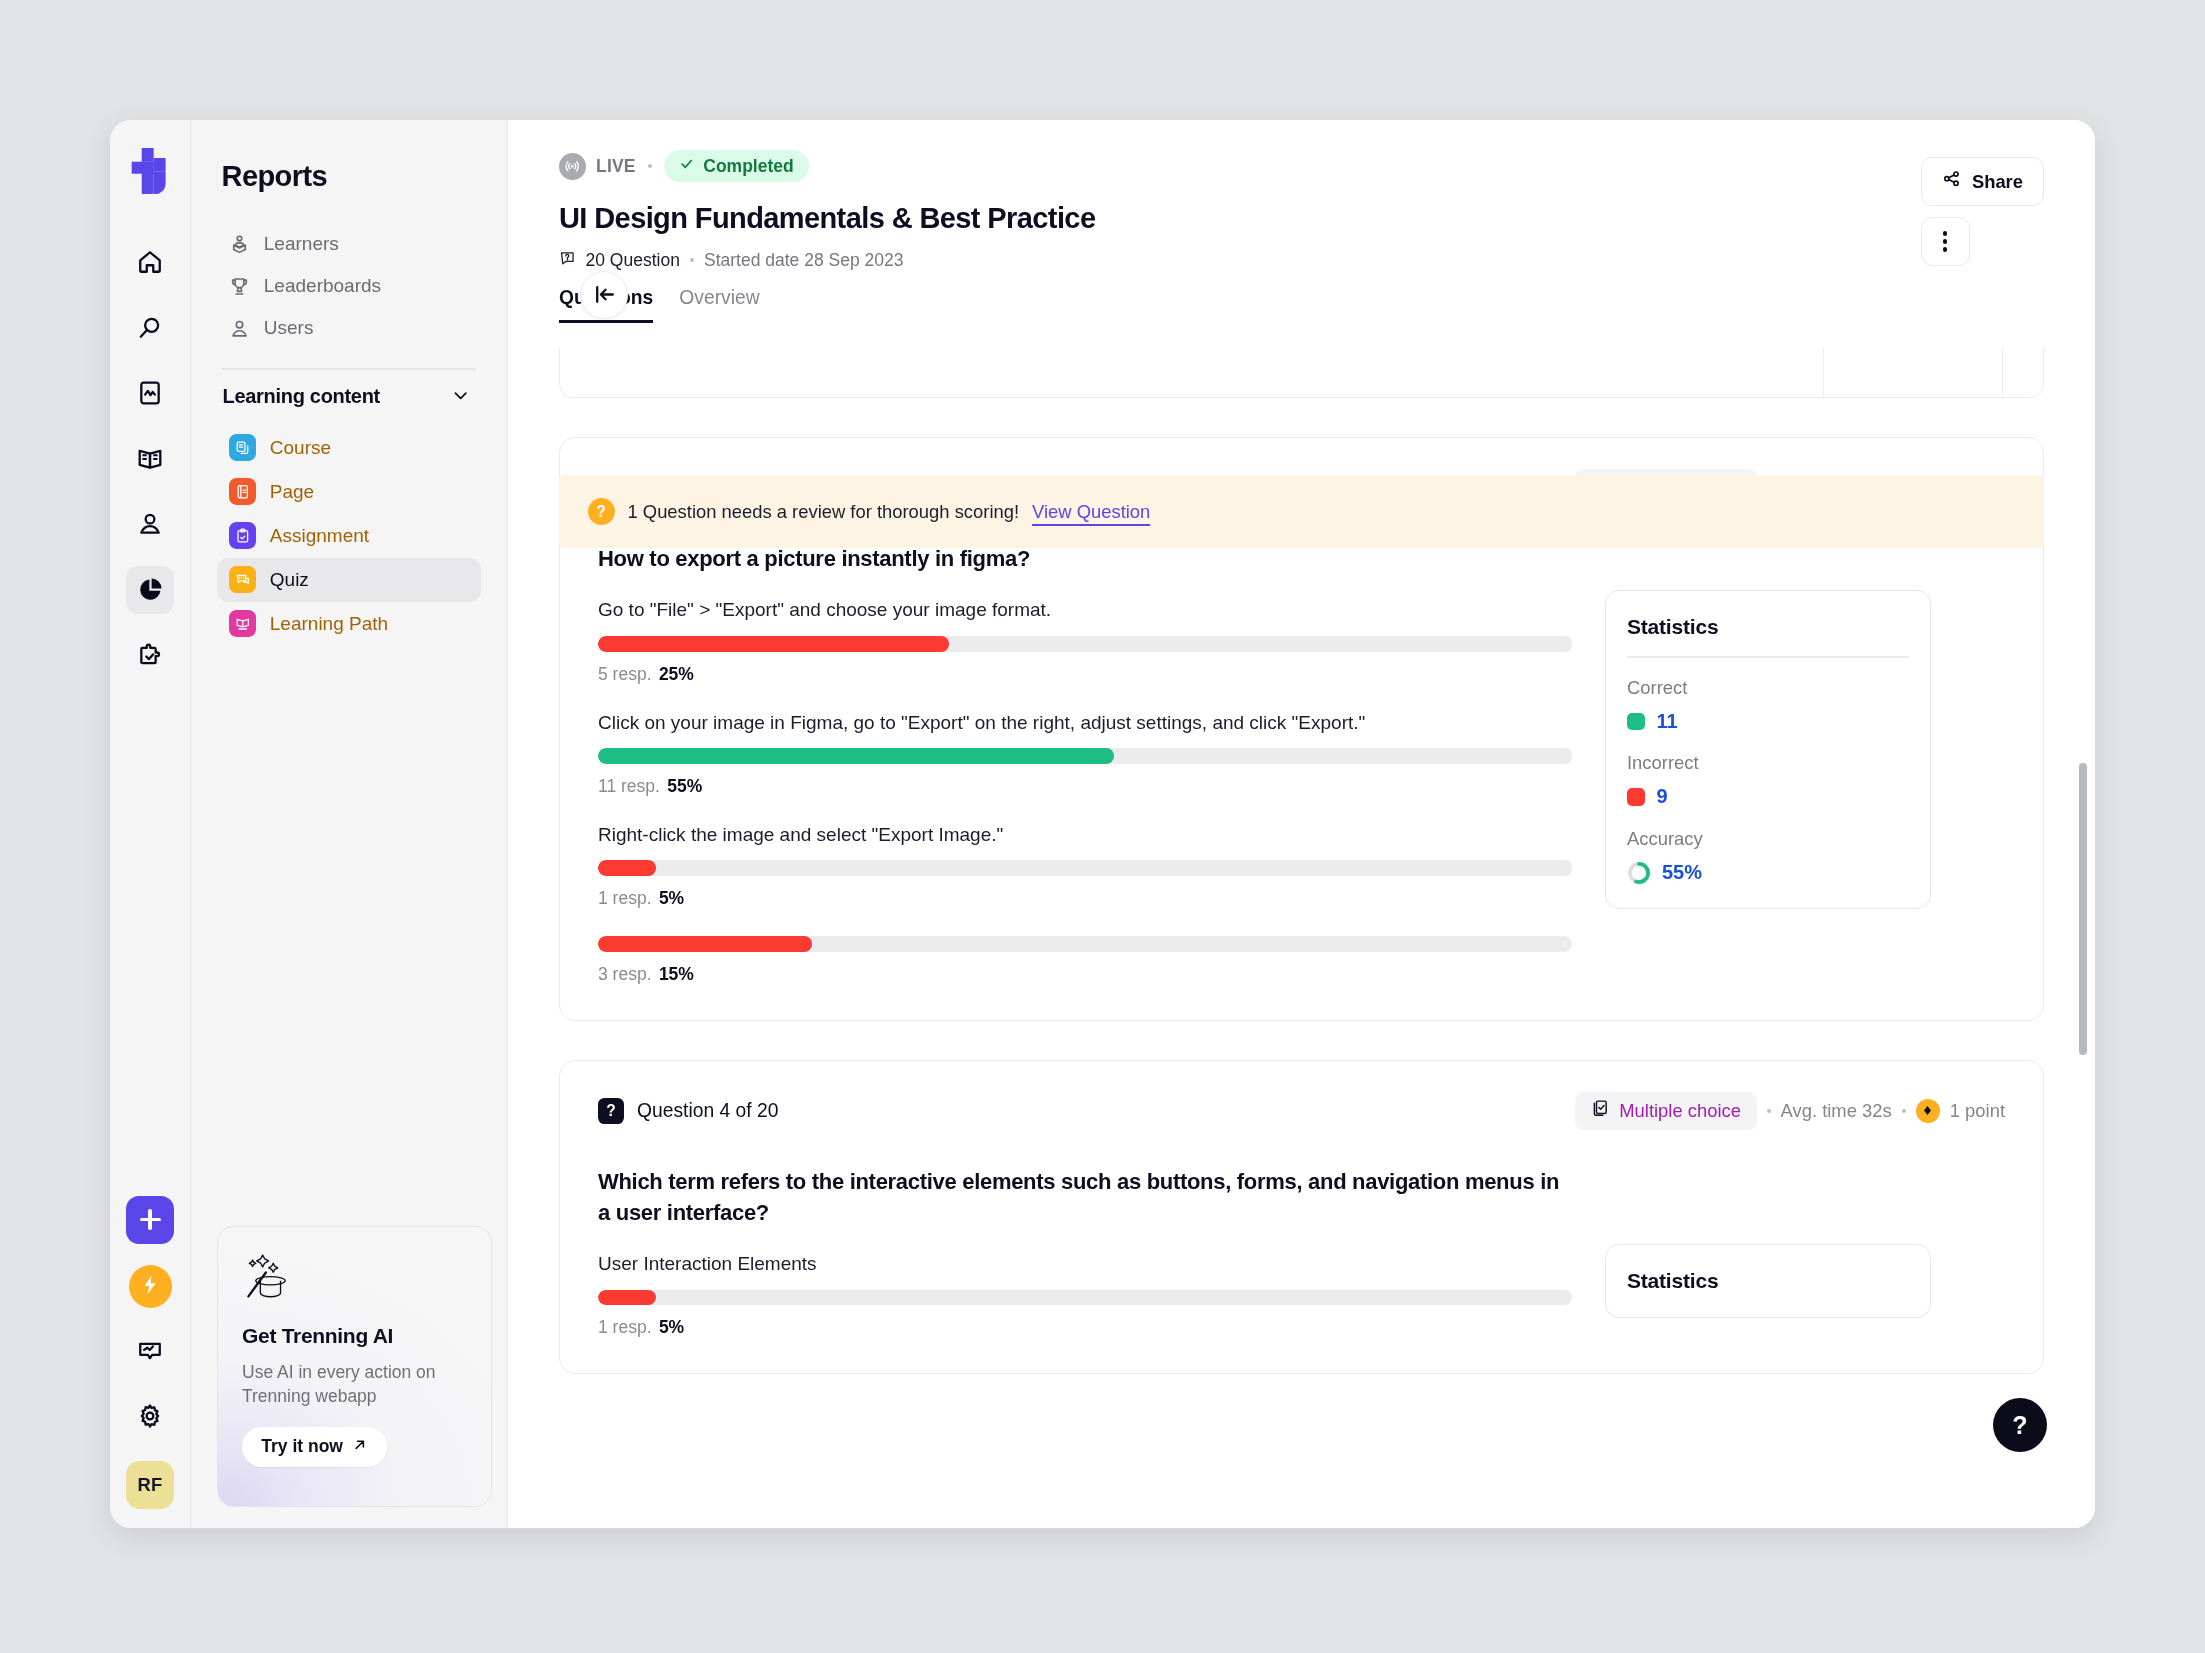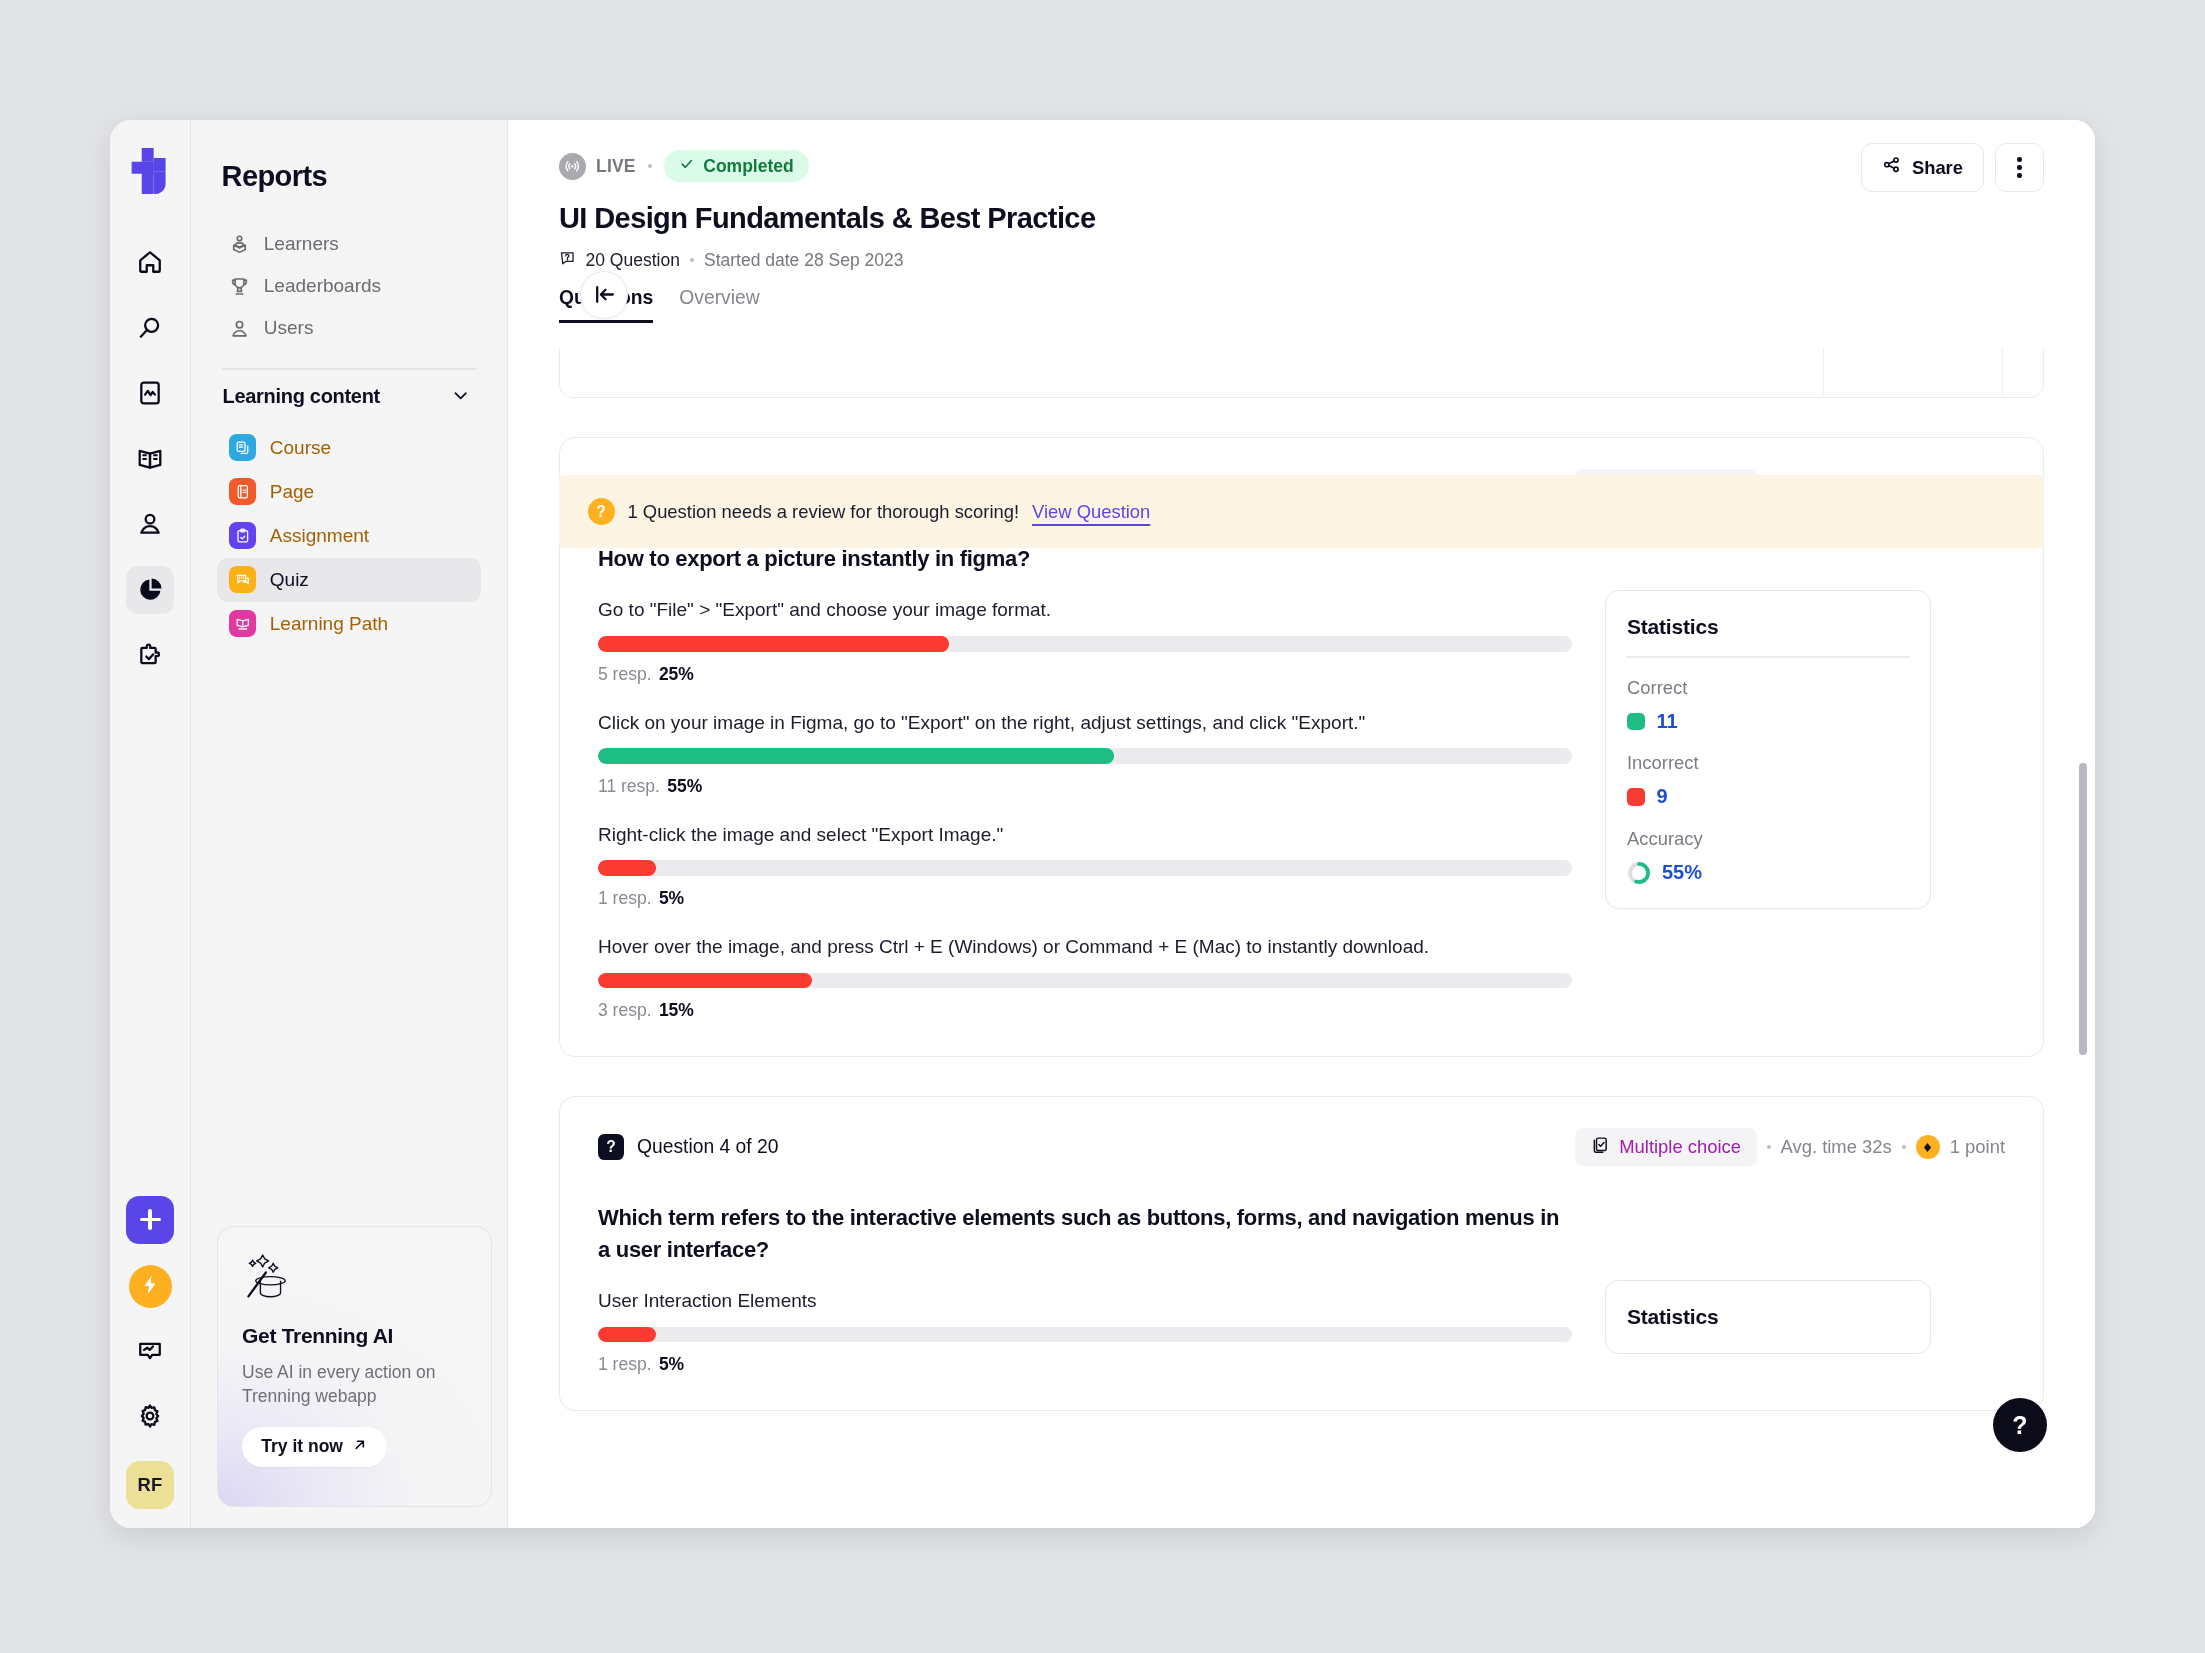--- a/index.html
+++ b/index.html
@@ -156,21 +156,21 @@
     height: 32px; padding: 0 15.6px; border-radius: 16px;
     font-size: 17.5px; font-weight: 600;
   }
   #quiz-title {
     font-size: 29px; font-weight: 700; color: #0d0e1f;
     letter-spacing: -0.6px; margin: 20px 0 14.7px;
   }
   .meta-row { display: flex; align-items: center; gap: 10px; font-size: 17.5px; color: #77777f; }
   .meta-row .meta-strong { color: #1b1c2c; }
 
-  #header-actions { position: absolute; right: 51px; top: 23px; display: flex; gap: 11px; }
+  #header-actions { position: absolute; right: 51px; top: 37px; display: flex; gap: 11px; flex-direction: column; }
   .btn-share {
     display: flex; align-items: center; gap: 11px;
     height: 49px; padding: 0 20px; border-radius: 11px;
     border: 1.4px solid #e8e8ec; background: #fff;
     font-size: 18.4px; font-weight: 600; color: #0d0e1f; cursor: pointer;
   }
   .btn-kebab {
     width: 49px; height: 49px; border-radius: 11px;
     border: 1.4px solid #e8e8ec; background: #fff;
     display: flex; align-items: center; justify-content: center; cursor: pointer;
@@ -669,21 +669,20 @@
             <div class="opt">
               <div class="opt-label">Right-click the image and select "Export Image."</div>
               <div class="bar-track">
                 <div class="bar-fill" style="width:6%;background:#fb3a32"></div>
               </div>
               <div class="opt-stats">
                 <span>1 resp.</span><b>5%</b>
               </div>
             </div>
             <div class="opt">
-              <div class="opt-label">Hover over the image, and press Ctrl + E (Windows) or Command + E (Mac) to instantly download.</div>
               <div class="bar-track">
                 <div class="bar-fill" style="width:22%;background:#fb3a32"></div>
               </div>
               <div class="opt-stats">
                 <span>3 resp.</span><b>15%</b>
               </div>
             </div>
           </div>
 
           <div class="stats-card">

